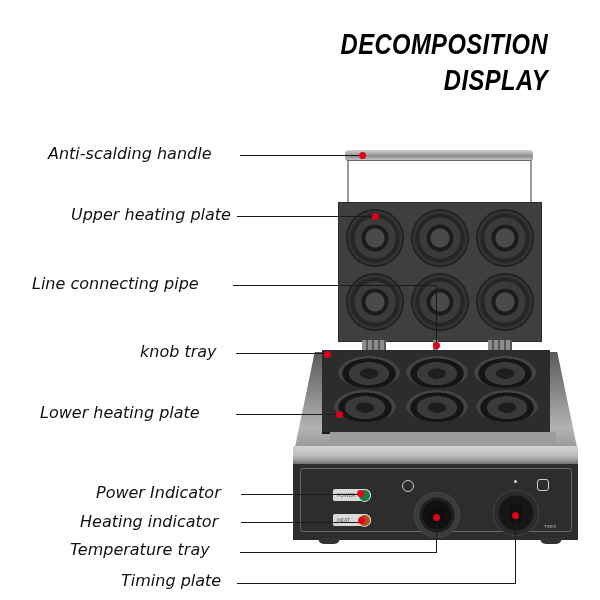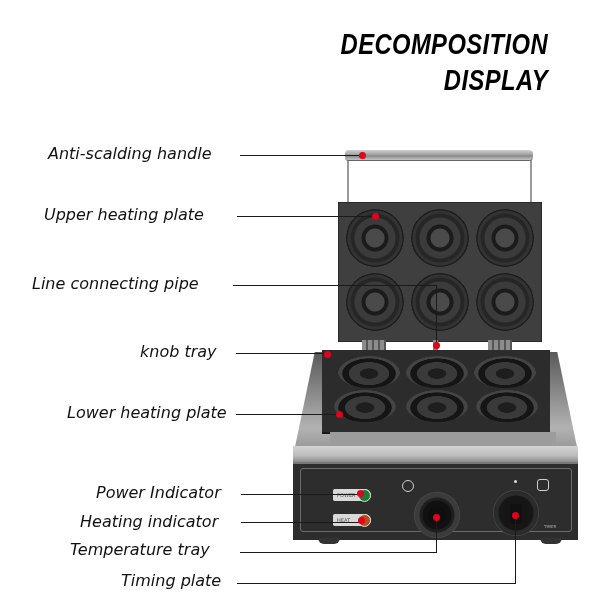--- a/index.html
+++ b/index.html
@@ -116,34 +116,34 @@
   <div class="knob-ring" style="left:493px;top:490px;background:radial-gradient(circle,#161616 0 17px,#2b2b2b 18px 22px,#555 23px)">
     <div class="timer-grip" style="left:17px;top:14px"></div>
   </div>
   <div class="panel-text" style="left:544px;top:524px">TIMER</div>
 </div>
 
 <div class="label" style="left:48px;top:146px">Anti-scalding handle</div>
 <div class="line" style="left:240px;top:155px;width:122px;height:1px"></div>
 <div class="dot" style="left:359px;top:152px"></div>
 
-<div class="label" style="left:44px;top:207px">Upper heating plate</div>
+<div class="label" style="left:71px;top:207px">Upper heating plate</div>
 <div class="line" style="left:237px;top:216px;width:138px;height:1px"></div>
 <div class="dot" style="left:372px;top:213px"></div>
 
 <div class="label" style="left:32px;top:276px">Line connecting pipe</div>
 <div class="line" style="left:233px;top:285px;width:204px;height:1px"></div>
 <div class="line" style="left:436px;top:285px;width:1px;height:60px"></div>
 <div class="dot" style="left:433px;top:342px"></div>
 
 <div class="label" style="left:140px;top:344px">knob tray</div>
 <div class="line" style="left:236px;top:353px;width:89px;height:1px"></div>
 <div class="dot" style="left:324px;top:351px"></div>
 
-<div class="label" style="left:67px;top:405px">Lower heating plate</div>
+<div class="label" style="left:40px;top:405px">Lower heating plate</div>
 <div class="line" style="left:236px;top:414px;width:103px;height:1px"></div>
 <div class="dot" style="left:336px;top:411px"></div>
 
 <div class="label" style="left:96px;top:485px">Power Indicator</div>
 <div class="line" style="left:241px;top:494px;width:118px;height:1px"></div>
 <div class="dot" style="left:357px;top:490px"></div>
 
 <div class="label" style="left:80px;top:514px">Heating indicator</div>
 <div class="line" style="left:241px;top:522px;width:118px;height:1px"></div>
 <div class="dot" style="left:358px;top:517px"></div>

